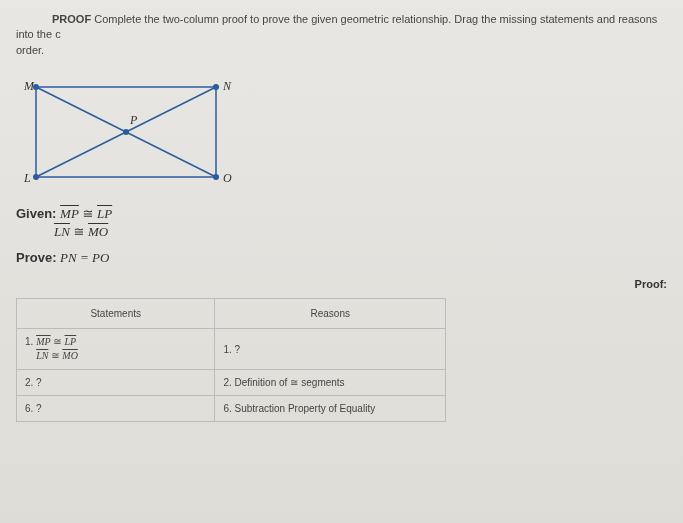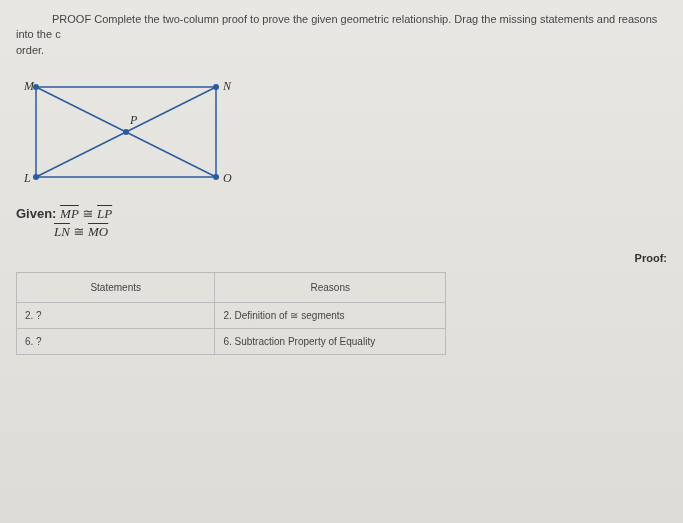--- a/index.html
+++ b/index.html
@@ -7,21 +7,21 @@
     width: 683px;
     height: 523px;
     background: linear-gradient(to bottom, #e8e7e3 0%, #dedcd7 100%);
     font-family: Arial, sans-serif;
     font-size: 11px;
     color: #333;
     padding: 12px 16px;
     overflow: hidden;
   }
   .instruction { font-size: 11px; color: #444; line-height: 1.4; margin-bottom: 14px; }
-  .instruction strong { font-weight: normal; padding-left: 36px; }
+  .instruction strong { font-weight: bold; padding-left: 36px; }
   .diagram { margin-bottom: 12px; }
   .given-prove { font-size: 13px; color: #333; margin-bottom: 12px; }
   .given-prove .row { margin-bottom: 2px; }
   .given-prove .indent { margin-left: 38px; }
   .given-prove strong { font-weight: bold; }
   .prove { margin-top: 10px; }
   .proof-label { font-size: 11px; font-weight: bold; margin: 10px 0 8px 0; text-align: right; }
   .overline { text-decoration: overline; font-style: italic; font-family: serif; }
   .mathit { font-style: italic; font-family: serif; }
   table.proof {
@@ -78,33 +78,50 @@
 <div class="given-prove">
   <div class="row">
     <strong>Given:</strong>
     <span class="overline">MP</span> ≅ 
     <span class="overline">LP</span>
   </div>
   <div class="row indent">
     <span class="overline">LN</span> ≅ 
     <span class="overline">MO</span>
   </div>
+  <div class="row prove">
+    <strong>Prove:</strong>
+    <span class="mathit">PN = PO</span>
+  </div>
 </div>
 
 <div class="proof-label">Proof:</div>
 
 <table class="proof">
   <thead>
     <tr>
       <th style="width:185px">Statements</th>
       <th style="width:215px">Reasons</th>
     </tr>
   </thead>
   <tbody>
     <tr>
+      <td>
+        <div class="cell-inner">
+          <span>1.</span>
+          <span class="overline">MP</span> ≅ 
+          <span class="overline">LP</span><br>
+          &nbsp;&nbsp;&nbsp;
+          <span class="overline">LN</span> ≅ 
+          <span class="overline">MO</span>
+        </div>
+      </td>
+      <td><span>1. ?</span></td>
+    </tr>
+    <tr>
       <td><span>2. ?</span></td>
       <td><span>2. Definition of ≅ segments</span></td>
     </tr>
     <tr>
       <td><span>6. ?</span></td>
       <td><span>6. Subtraction Property of Equality</span></td>
     </tr>
   </tbody>
 </table>
 

